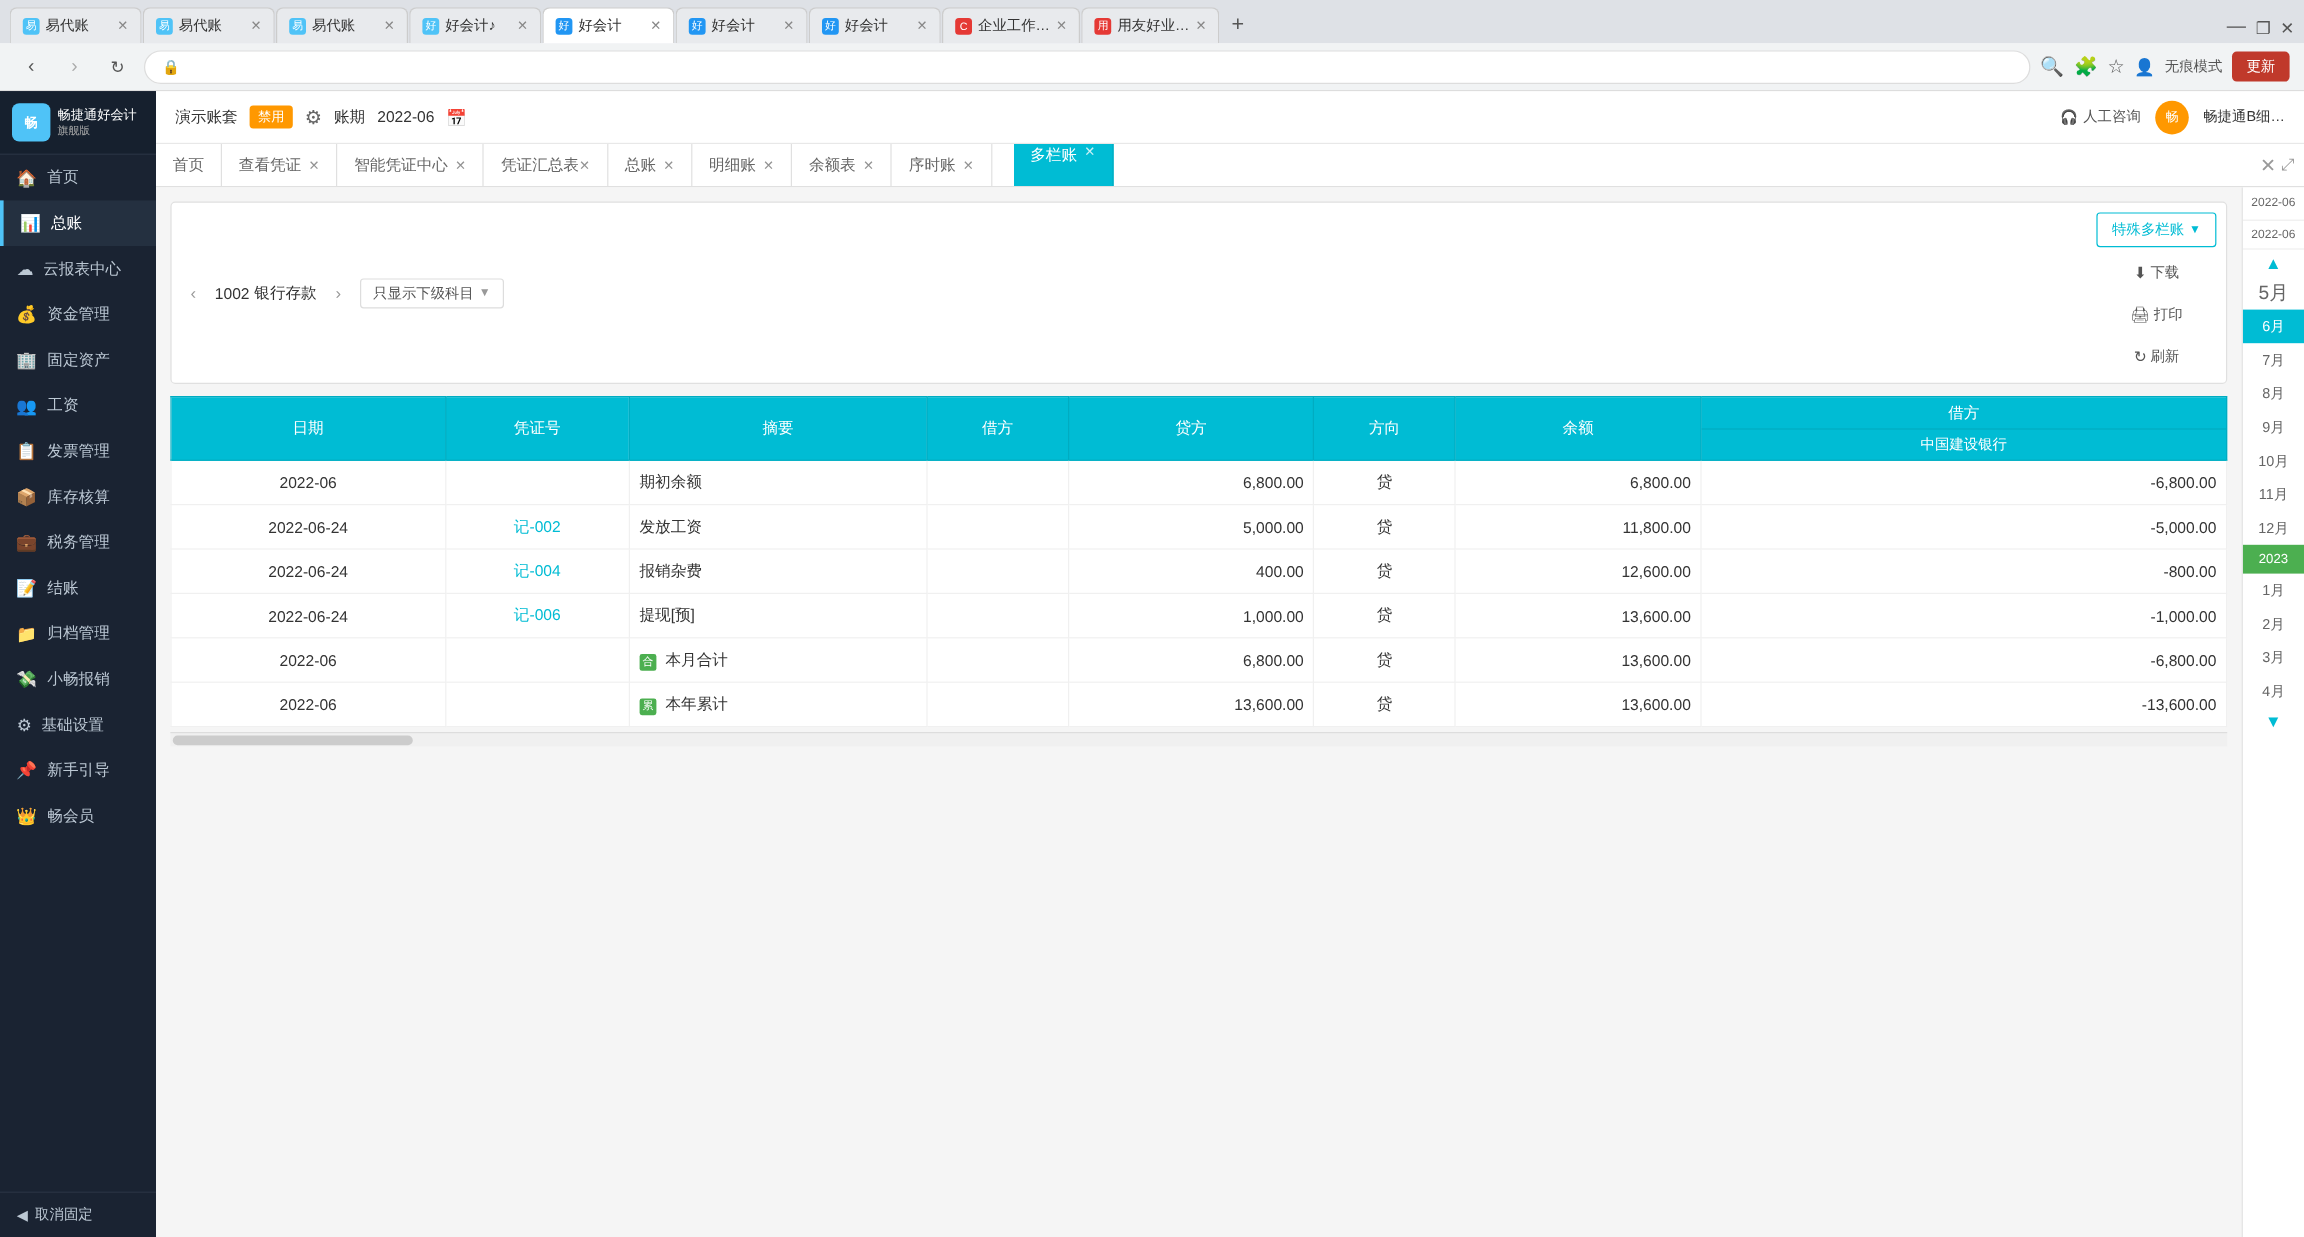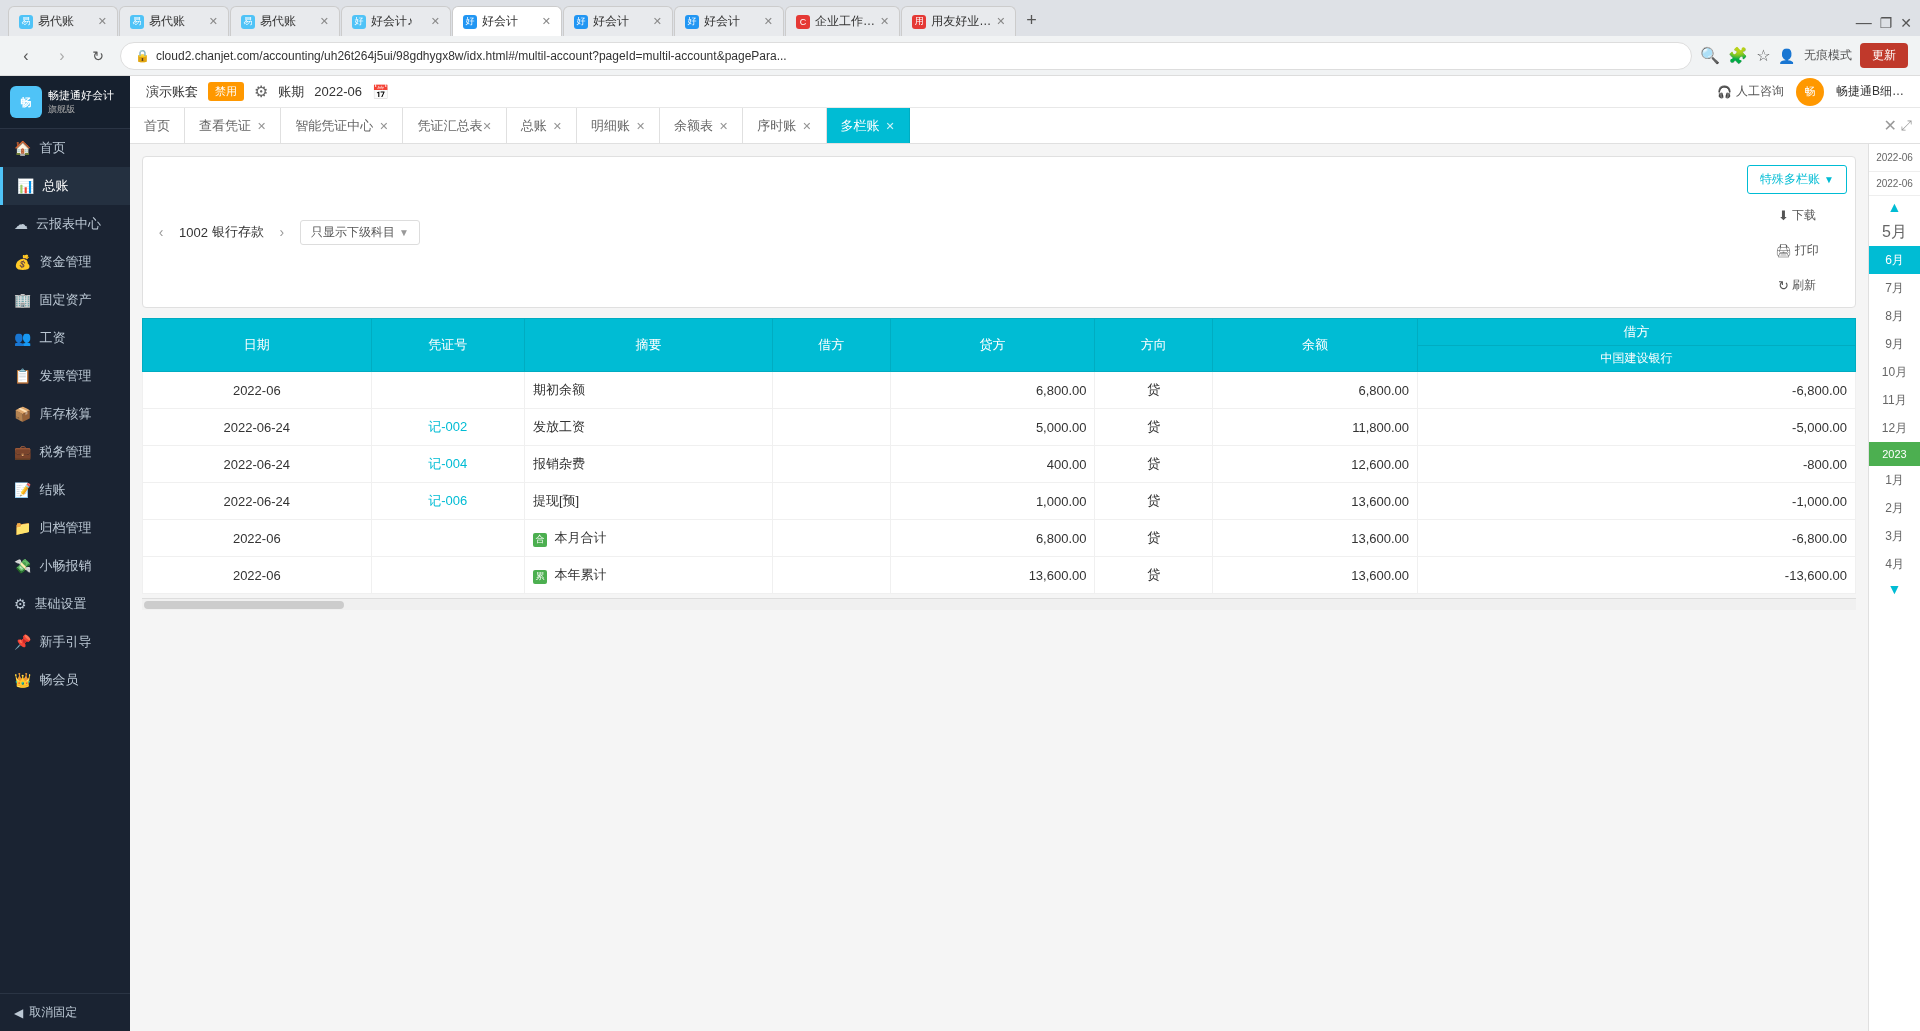--- a/index.html
+++ b/index.html
@@ -67,21 +67,20 @@
     <span style="font-size:14px;cursor:pointer;color:#555;">✕</span>
   </div>
 </div>
 
 <div style="background:#f1f3f4;height:40px;display:flex;align-items:center;padding:0 12px;gap:8px;border-bottom:1px solid #ddd;">
   <span style="width:28px;height:28px;border-radius:50%;display:flex;align-items:center;justify-content:center;cursor:pointer;color:#555;font-size:16px;">‹</span>
   <span style="width:28px;height:28px;border-radius:50%;display:flex;align-items:center;justify-content:center;cursor:pointer;color:#aaa;font-size:16px;">›</span>
   <span style="width:28px;height:28px;border-radius:50%;display:flex;align-items:center;justify-content:center;cursor:pointer;color:#555;font-size:14px;">↻</span>
   <div style="flex:1;background:#fff;border-radius:20px;height:28px;display:flex;align-items:center;padding:0 14px;font-size:12px;color:#333;border:1px solid #ddd;">
     <span style="margin-right:6px;color:#666;font-size:12px;">🔒</span>
-    <span>cloud2.chanjet.com/accounting/uh26t264j5ui/98gdhygx8w/idx.html#/multil-account?pageId=multil-account&amp;pagePara...</span>
   </div>
   <span style="font-size:16px;cursor:pointer;color:#555;">🔍</span>
   <span style="font-size:16px;cursor:pointer;color:#555;">🧩</span>
   <span style="font-size:16px;cursor:pointer;color:#555;">☆</span>
   <span style="font-size:14px;cursor:pointer;color:#555;">👤</span>
   <span style="font-size:12px;color:#555;">无痕模式</span>
   <button style="background:#c0392b;color:#fff;border:none;padding:4px 12px;border-radius:4px;cursor:pointer;font-size:12px;">更新</button>
 </div>
 
 <div class="app" style="display:flex;height:calc(1031px - 76px);">
@@ -157,21 +156,21 @@
       </div>
     </div>
     <div style="padding:10px 14px;border-top:1px solid #2a3444;display:flex;align-items:center;gap:6px;cursor:pointer;color:#bcc8d4;font-size:12px;">
       <span>◀</span>
       <span>取消固定</span>
     </div>
   </div>
 
   <div style="flex:1;display:flex;flex-direction:column;background:#f5f5f5;overflow:hidden;">
 
-    <div style="background:#fff;height:32px;display:flex;align-items:center;padding:0 16px;border-bottom:1px solid #e8e8e8;gap:10px;">
+    <div style="background:#fff;height:44px;display:flex;align-items:center;padding:0 16px;border-bottom:1px solid #e8e8e8;gap:10px;">
       <span style="font-size:13px;color:#333;">演示账套</span>
       <span style="background:#ff9800;color:#fff;font-size:11px;padding:2px 7px;border-radius:3px;">禁用</span>
       <span style="font-size:16px;cursor:pointer;color:#666;">⚙</span>
       <span style="font-size:13px;color:#333;">账期</span>
       <span style="font-size:13px;color:#333;">2022-06</span>
       <span style="font-size:14px;cursor:pointer;">📅</span>
       <div style="margin-left:auto;display:flex;align-items:center;gap:12px;">
         <div style="display:flex;align-items:center;gap:4px;font-size:12px;color:#555;cursor:pointer;">
           <span>🎧</span>
           <span>人工咨询</span>
@@ -206,21 +205,21 @@
         <span style="font-size:11px;opacity:0.7;">✕</span>
       </div>
       <div style="display:flex;align-items:center;height:36px;padding:0 14px;font-size:13px;color:#666;cursor:pointer;border-right:1px solid #e0e0e0;white-space:nowrap;gap:6px;">
         <span>余额表</span>
         <span style="font-size:11px;opacity:0.7;">✕</span>
       </div>
       <div style="display:flex;align-items:center;height:36px;padding:0 14px;font-size:13px;color:#666;cursor:pointer;border-right:1px solid #e0e0e0;white-space:nowrap;gap:6px;">
         <span>序时账</span>
         <span style="font-size:11px;opacity:0.7;">✕</span>
       </div>
-      <div style="display:flex;align-items:center;height:36px;padding:0 14px;font-size:13px;background:#00bcd4;color:#fff;cursor:pointer;border-right:1px solid #00acc1;white-space:nowrap;gap:6px;">
+      <div style="display:flex;align-items:flex-start;height:36px;padding:0 14px;font-size:13px;background:#00bcd4;color:#fff;cursor:pointer;border-right:1px solid #00acc1;white-space:nowrap;gap:6px;margin-left:18px;">
         <span>多栏账</span>
         <span style="font-size:11px;opacity:0.8;">✕</span>
       </div>
       <div style="margin-left:auto;display:flex;align-items:center;padding:0 8px;gap:4px;">
         <span style="font-size:16px;cursor:pointer;color:#999;">✕</span>
         <span style="font-size:14px;cursor:pointer;color:#999;">⤢</span>
       </div>
     </div>
 
     <div style="flex:1;display:flex;overflow:hidden;">

